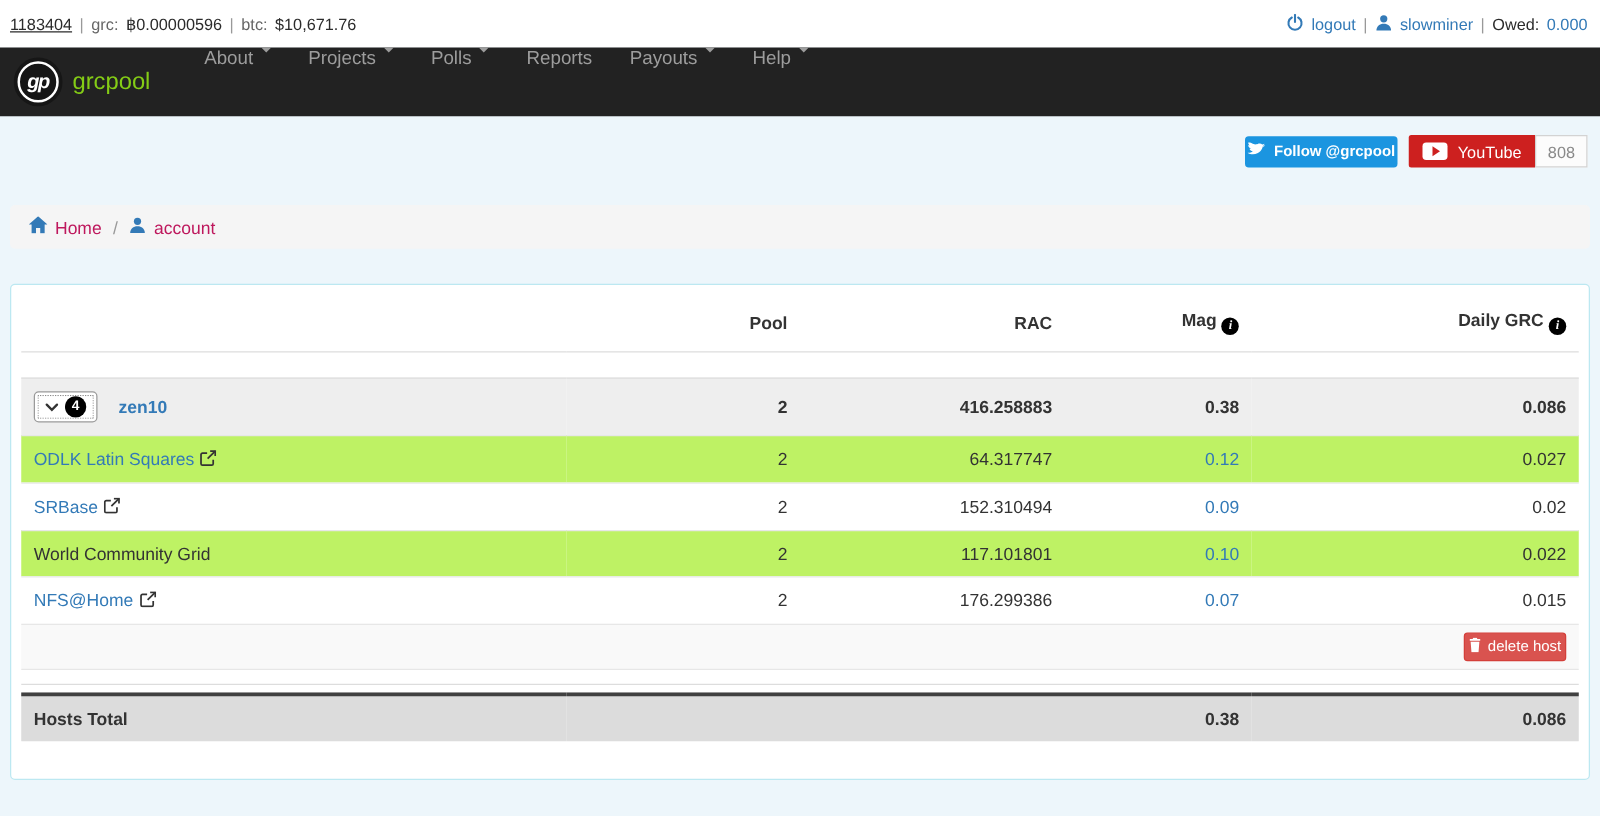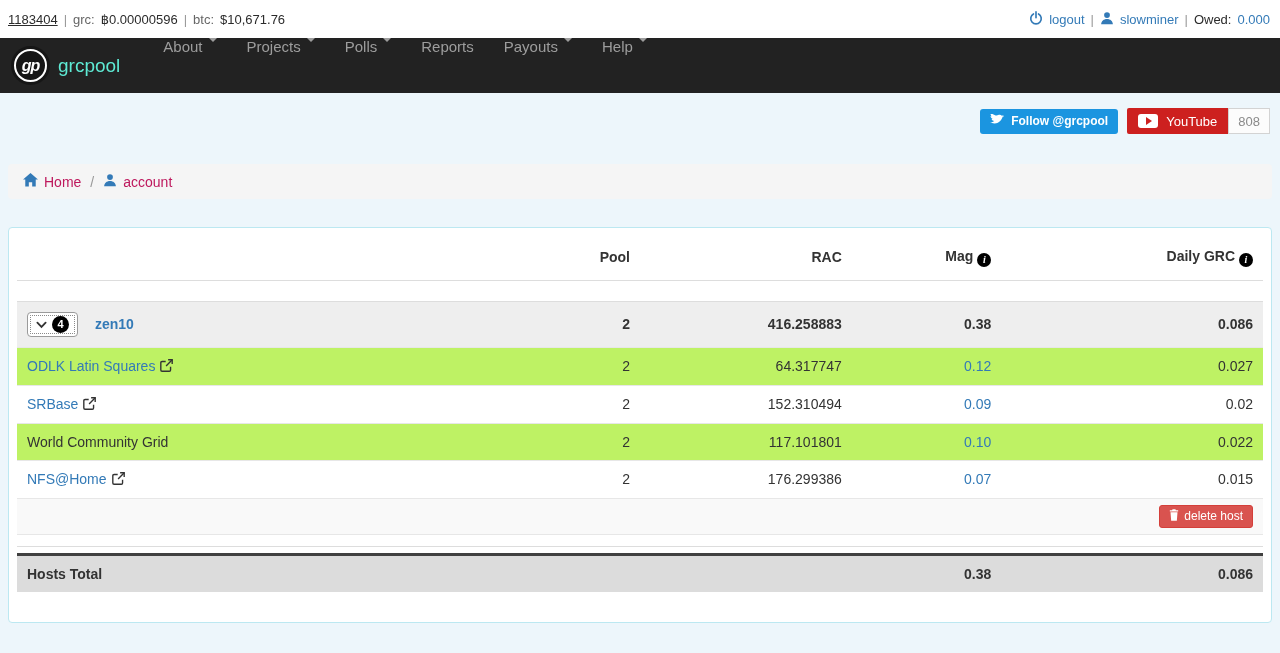--- a/index.html
+++ b/index.html
@@ -13,27 +13,27 @@
   .muted { color:#666; }
   .val { color:#2b2b2b; }
   .block-link { color:#2b2b2b; text-decoration:underline; cursor:pointer; }
   .blue-link { color:#337ab7; text-decoration:none; cursor:pointer; }
   .icon-svg { display:inline-block; vertical-align:middle; }
 
   
   .navbar { height:55px; background:#222; display:flex; align-items:center; padding:0 14px; }
   .brand { display:flex; align-items:center; gap:11px; margin-right:28px; cursor:pointer; }
   .logo { width:33px; height:33px; border-radius:50%; background:#161616; border:2px solid #fff; box-shadow:0 0 0 3px #161616; display:flex; align-items:center; justify-content:center; color:#fff; font-weight:bold; font-style:italic; font-size:16px; letter-spacing:-1px; }
-  .brand-text { color:#5eead4; font-size:19px; }
+  .brand-text { color:#84cc16; font-size:19px; }
   .nav-item { color:#9d9d9d; font-size:15px; padding:0 15px; height:55px; display:flex; align-items:flex-start; gap:6px; cursor:pointer; }
   .caret { width:0; height:0; border-left:4px solid transparent; border-right:4px solid transparent; border-top:4px solid #9d9d9d; }
 
   
   .social-row { display:flex; justify-content:flex-end; align-items:center; margin:15px 10px 0 0; gap:9px; }
-  .twitter-btn { background:#1b95e0; color:#fff; font-size:12px; font-weight:bold; border:none; border-radius:3px; padding:4px 10px; display:inline-flex; align-items:center; gap:7px; cursor:pointer; height:25px; }
+  .twitter-btn { background:#1b95e0; color:#fff; font-size:12px; font-weight:bold; border:none; border-radius:3px; padding:4px 2px; display:inline-flex; align-items:center; gap:7px; cursor:pointer; height:25px; }
   .youtube-wrap { display:inline-flex; align-items:stretch; }
   .youtube-btn { background:#cd201f; color:#fff; font-size:13px; border:none; border-radius:2px 0 0 2px; padding:4px 11px; display:inline-flex; align-items:center; gap:8px; cursor:pointer; height:26px; }
   .yt-icon { width:20px; height:14px; background:#fff; border-radius:3px; display:inline-flex; align-items:center; justify-content:center; }
   .yt-play { width:0; height:0; border-top:4px solid transparent; border-bottom:4px solid transparent; border-left:6px solid #cd201f; margin-left:1px; }
   .yt-count { background:#fcfcfc; border:1px solid #d3d3d3; color:#8a8a8a; font-size:13px; padding:4px 9px; display:inline-flex; align-items:center; height:26px; }
 
   
   .breadcrumb { margin:30px 8px 0; background:#f5f5f5; border-radius:4px; padding:9px 15px; display:flex; align-items:center; gap:9px; font-size:14px; }
   .crumb { display:inline-flex; align-items:center; gap:6px; color:#be185d; text-decoration:none; cursor:pointer; }
 
@@ -59,21 +59,21 @@
   .mag-link { color:#337ab7; text-decoration:none; cursor:pointer; }
   .host-link { color:#337ab7; font-weight:bold; text-decoration:none; cursor:pointer; margin-left:13px; }
   .ext-icon { margin-left:5px; vertical-align:-1px; }
 
   .expand-btn { display:inline-flex; align-items:center; gap:5px; background:#fff; border:1px solid #9a9a9a; border-radius:4px; padding:3px 8px; cursor:pointer; outline:1px dotted #8a8a8a; outline-offset:-4px; }
   .count-badge { background:#000; color:#fff; width:17px; height:17px; border-radius:50%; display:inline-flex; align-items:center; justify-content:center; font-size:11px; font-weight:bold; }
 
   .info-icon { display:inline-flex; align-items:center; justify-content:center; width:14px; height:14px; border-radius:50%; background:#000; color:#fff; font-size:10px; font-weight:bold; font-family:"Liberation Serif", serif; font-style:italic; margin-left:4px; vertical-align:-2px; }
 
   .delete-row td { border-top:1px solid #e7e7e7; background:#f9f9f9; text-align:right; padding:6px 10px; }
-  .delete-btn { background:#d9534f; border:1px solid #d43f3a; color:#fff; font-size:12px; border-radius:3px; padding:3px 9px; display:inline-flex; align-items:center; gap:5px; cursor:pointer; }
+  .delete-btn { background:#d9534f; border:1px solid #d43f3a; color:#fff; font-size:12px; border-radius:3px; padding:3px 3px; display:inline-flex; align-items:center; gap:5px; cursor:pointer; }
 
   .spacer-b td { height:13px; padding:0; border-top:1px solid #e7e7e7; border-bottom:1px solid #ddd; }
   .spacer-c td { height:6px; padding:0; }
   tfoot .total-row td { background:#dcdcdc; border-top:3px solid #404040; font-weight:bold; padding:10px; }
 </style>
 </head>
 <body>
 
 <div class="topbar">
   <div class="grp">

